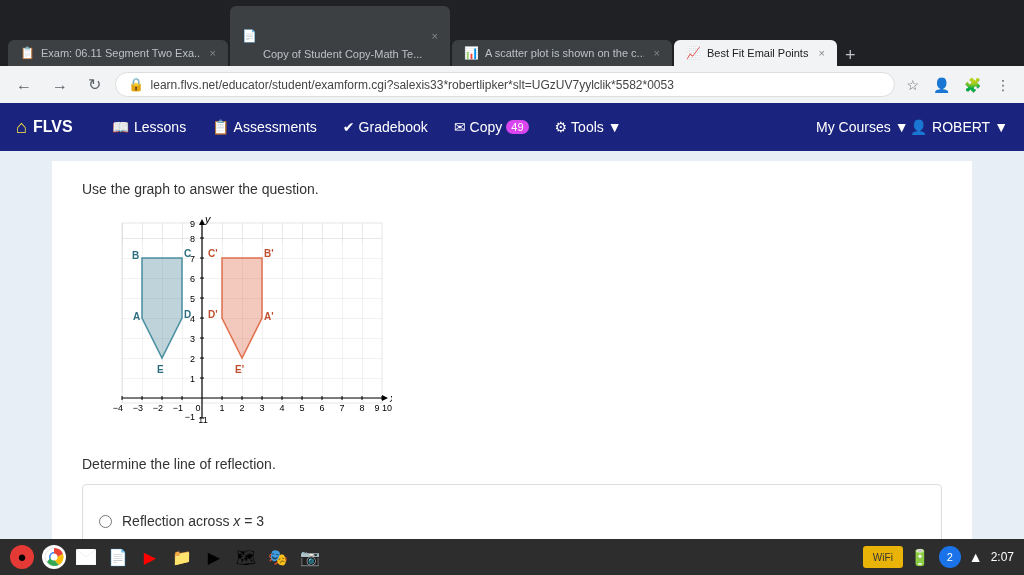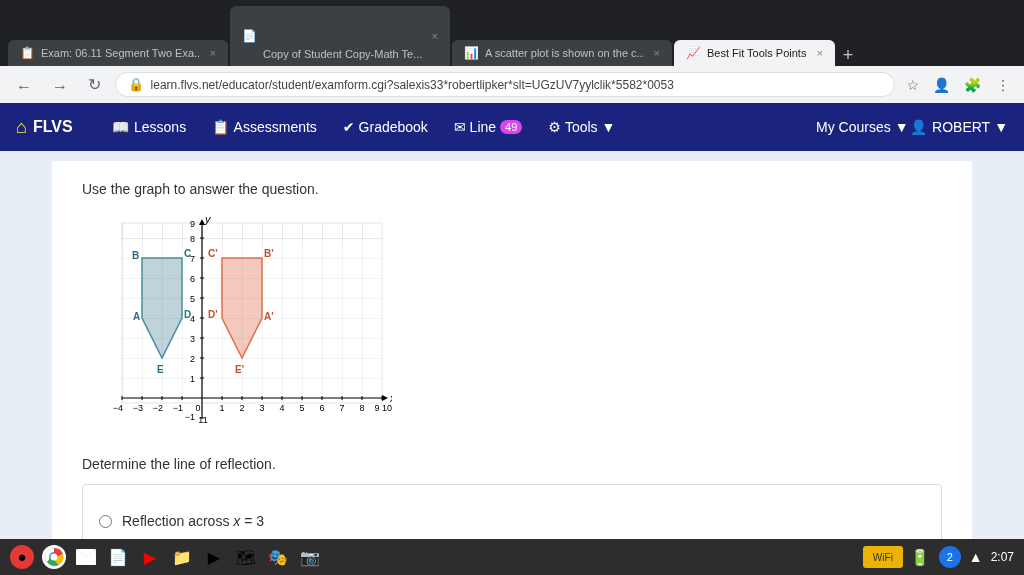--- a/index.html
+++ b/index.html
@@ -69,21 +69,21 @@
         <span style="font-size:11px; overflow:hidden; white-space:nowrap; max-width:160px;margin-top:36px;">Copy of Student Copy-Math Te...</span>
         <span class="tab-close">×</span>
       </div>
       <div class="tab">
         <span>📊</span>
         <span style="font-size:11px; overflow:hidden; white-space:nowrap; max-width:160px;">A scatter plot is shown on the c...</span>
         <span class="tab-close">×</span>
       </div>
       <div class="tab active">
         <span>📈</span>
-        <span style="font-size:11px; overflow:hidden; white-space:nowrap; max-width:160px;">Best Fit Tools Points</span>
+        <span style="font-size:11px; overflow:hidden; white-space:nowrap; max-width:160px;">Best Fit Email Points</span>
         <span class="tab-close">×</span>
       </div>
       <button class="tab-new">+</button>
     </div>
 
     <div class="address-bar">
       <button class="nav-btn">←</button>
       <button class="nav-btn">→</button>
       <button class="nav-btn">↻</button>
       <div class="url-box">
@@ -112,21 +112,21 @@
       <a class="nav-link">
         <span>📋</span>
         <span>Assessments</span>
       </a>
       <a class="nav-link">
         <span>✔</span>
         <span>Gradebook</span>
       </a>
       <a class="nav-link">
         <span>✉</span>
-        <span>Line</span>
+        <span>Copy</span>
         <span class="email-badge">49</span>
       </a>
       <a class="nav-link">
         <span>⚙</span>
         <span>Tools</span>
         <span>▼</span>
       </a>
     </div>
     <div class="nav-right">
       <a class="nav-right-link">

